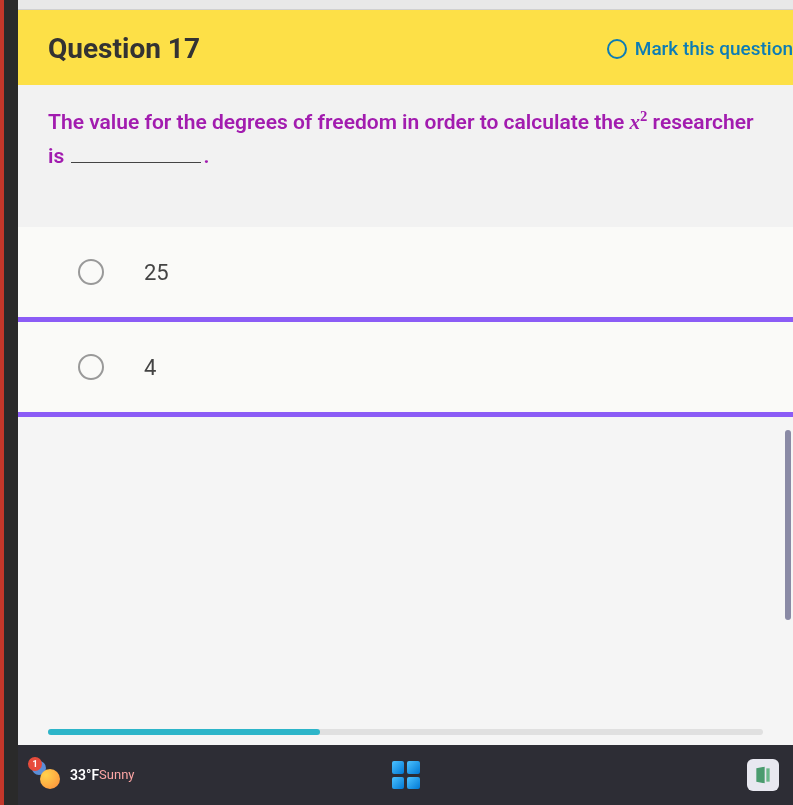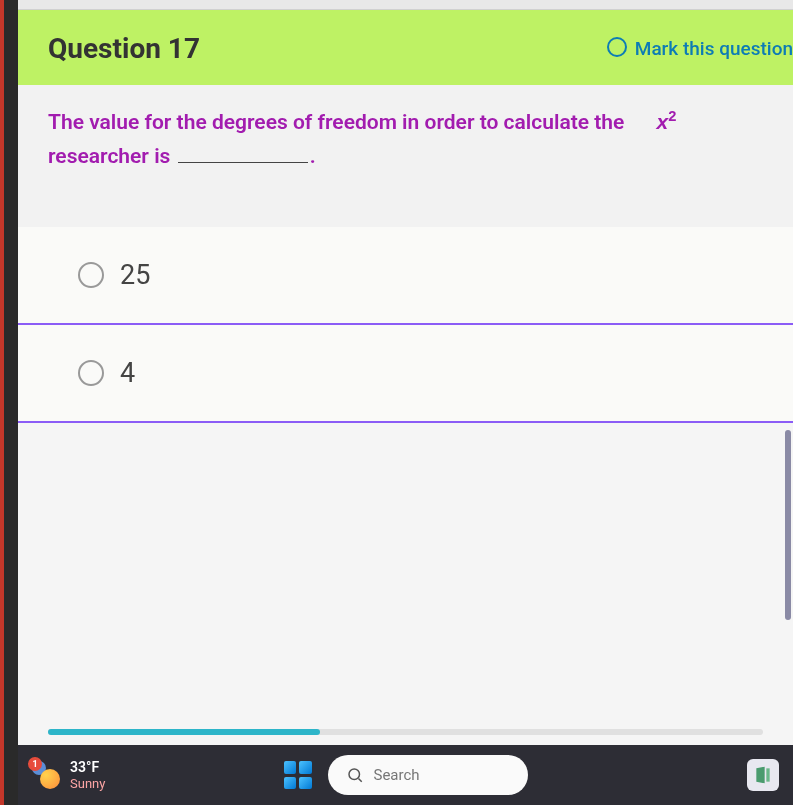--- a/index.html
+++ b/index.html
@@ -45,29 +45,30 @@
     .top-border {
       height: 10px;
       background: #e8e8e8;
       border-bottom: 1px solid #d0d0d0;
     }
     .question-header {
       display: flex;
       justify-content: space-between;
       align-items: center;
       padding: 22px 0 20px 30px;
-      background: #bef264;
+      background: #fde047;
     }
     .question-title {
       font-size: 28px;
       font-weight: 700;
       color: #333;
     }
     .mark-question {
       display: flex;
+      align-items: center;
       gap: 8px;
       color: #0d7cb5;
       font-size: 19px;
       font-weight: 500;
       cursor: pointer;
     }
     .mark-circle {
       width: 20px;
       height: 20px;
       border: 2px solid #0d7cb5;
@@ -81,48 +82,47 @@
       line-height: 1.6;
     }
     .question-body p {
       margin-bottom: 24px;
     }
     .question-body .bold-part {
       font-weight: 600;
       color: #a21caf;
     }
     .chi-squared {
-      font-family: Liberation Sans, sans-serif;
+      font-family: Liberation Serif, serif;
       font-style: italic;
       font-weight: 600;
-      margin-left: 27px;
     }
     .chi-squared sup {
       font-size: 0.7em;
       font-style: normal;
     }
     .blank-line {
       display: inline-block;
       border-bottom: 1.5px solid #444;
       width: 130px;
       vertical-align: baseline;
       margin: 0 2px;
     }
     .options-area {
       background: #fafaf8;
     }
     .option-row {
       display: flex;
       align-items: center;
       padding: 32px 30px 32px 60px;
-      border-bottom: 2px solid #8b5cf6;
+      border-bottom: 5px solid #8b5cf6;
       cursor: pointer;
-      font-size: 27px;
+      font-size: 22px;
       color: #444;
-      gap: 16px;
+      gap: 40px;
     }
     .radio-circle {
       width: 26px;
       height: 26px;
       border: 2.5px solid #999;
       border-radius: 50%;
       flex-shrink: 0;
     }
     .progress-bar-container {
       position: absolute;
@@ -192,21 +192,21 @@
       background: #e74c3c;
       color: #fff;
       font-size: 9px;
       font-weight: bold;
       display: flex;
       align-items: center;
       justify-content: center;
     }
     .weather-text {
       display: flex;
-      flex-direction: column;
+      flex-direction: row;
       line-height: 1.2;
     }
     .weather-temp {
       font-size: 14px;
       font-weight: 600;
     }
     .weather-desc {
       font-size: 13px;
       color: #fca5a5;
     }
@@ -332,27 +332,20 @@
     </div>
   </div>
 
   <div class="task-center">
     <div class="start-button">
       <div></div>
         <div></div>
         <div></div>
         <div></div>
     </div>
-    <div class="search-box">
-      <svg class="search-icon" viewBox="0 0 24 24" fill="none" stroke="currentColor" stroke-width="2">
-        <circle cx="11" cy="11" r="7"></circle>
-        <line x1="21" y1="21" x2="16.65" y2="16.65"></line>
-      </svg>
-      <span class="search-placeholder">Search</span>
-    </div>
   </div>
 
   <div class="task-right">
     <div class="task-icon-pad">
       <svg width="20" height="20" viewBox="0 0 24 24" fill="#4a9b6e">
         <path d="M4 4 L14 2 L14 22 L4 20 Z"></path>
         <rect x="16" y="4" width="4" height="16" fill="#6ab88a"></rect>
       </svg>
     </div>
   </div>

